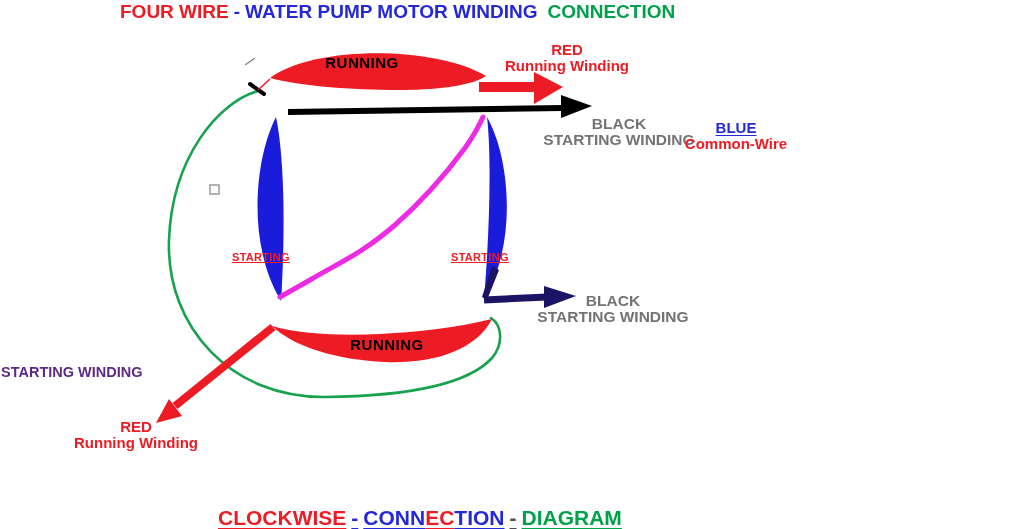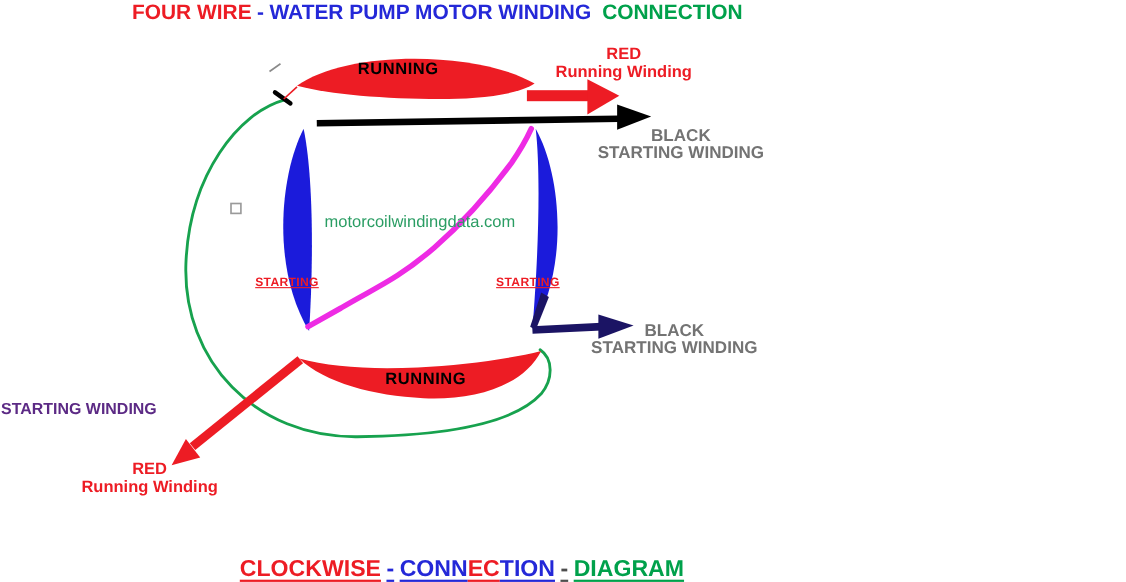--- a/index.html
+++ b/index.html
@@ -84,25 +84,28 @@
   <div class="lbl ctr red two-line" style="left:567px;top:42px;">
     <div>RED</div>
     <div>Running Winding</div>
   </div>
 
   <div class="lbl ctr black two-line" style="left:619px;top:116px;font-size:15.5px;">
     <div>BLACK</div>
     <div>STARTING WINDING</div>
   </div>
 
+  <div class="lbl ctr two-line" style="left:736px;top:120px;">
+    <div class="blue u">BLUE</div>
+    <div class="red">Common-Wire</div>
+  </div>
 
   <div class="lbl red sm" style="left:232px;top:251px;">STARTING</div>
   <div class="lbl red sm" style="left:451px;top:251px;">STARTING</div>
 
-  <div class="lbl wm" style="left:295px;top:194px;font-size:15px;">motorcoilwindingdata.com</div>
 
   <div class="lbl ctr black two-line" style="left:613px;top:293px;font-size:15.5px;">
     <div>BLACK</div>
     <div>STARTING WINDING</div>
   </div>
 
   <div class="lbl ctr white" style="left:387px;top:337px;font-size:15px;letter-spacing:0.5px;">RUNNING</div>
 
   <div class="lbl purple" style="left:1px;top:365px;font-size:14.5px;">STARTING WINDING</div>
 

